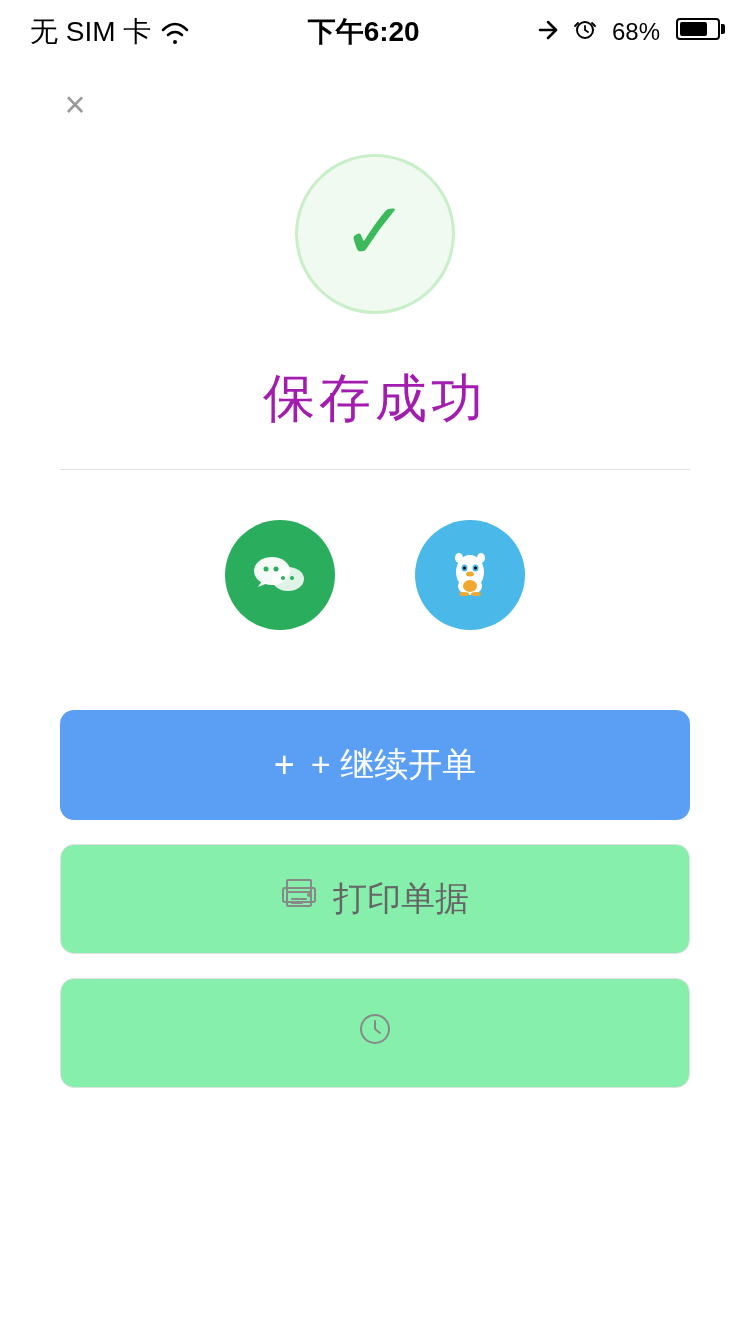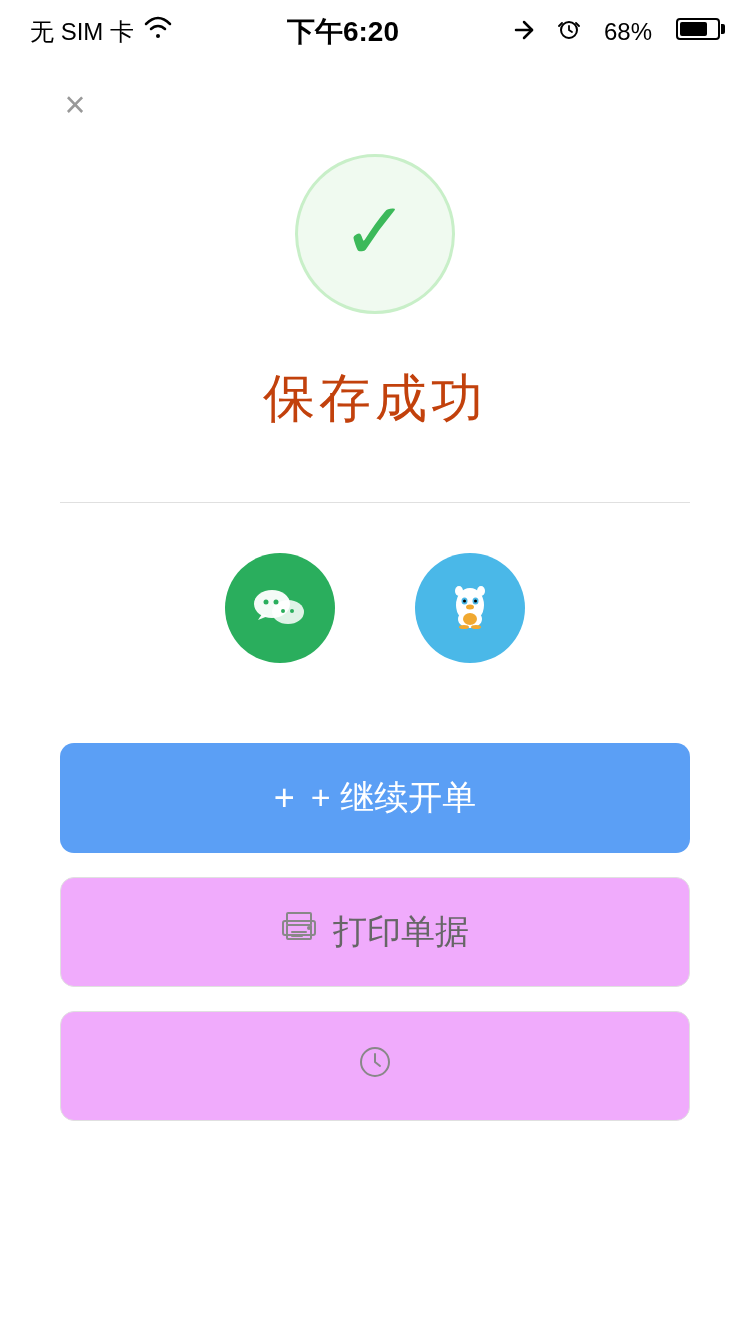--- a/index.html
+++ b/index.html
@@ -21,37 +21,37 @@
       background: #fff;
       display: flex;
       align-items: center;
       justify-content: space-between;
       padding: 0 30px;
       flex-shrink: 0;
     }
 
     .status-left {
       display: flex;
-      align-items: flex-start;
+      align-items: flex-end;
       gap: 10px;
-      font-size: 24px;
+      font-size: 28px;
       color: #000;
       font-weight: 500;
     }
 
     .status-center {
       font-size: 28px;
       font-weight: 600;
       color: #000;
     }
 
     .status-right {
       display: flex;
       align-items: flex-end;
-      gap: 24px;
+      gap: 16px;
       font-size: 24px;
       color: #000;
     }
 
     .battery-body {
       width: 44px;
       height: 22px;
       border: 2px solid #000;
       border-radius: 4px;
       position: relative;
@@ -126,22 +126,22 @@
       font-size: 80px;
       color: #3cb95a;
       line-height: 1;
       margin-top: -5px;
     }
 
     
     .success-title {
       font-size: 52px;
       font-weight: 500;
-      color: #c2410c;
-      margin-bottom: 68px;
+      color: #a21caf;
+      margin-bottom: 35px;
       letter-spacing: 4px;
     }
 
     
     .share-section {
       width: 100%;
       margin-bottom: 50px;
     }
 
     .divider-container {
@@ -221,21 +221,21 @@
       cursor: pointer;
       border: none;
     }
 
     .btn-primary {
       background: #5b9ff5;
       color: #fff;
     }
 
     .btn-secondary {
-      background: #f0abfc;
+      background: #86efac;
       color: #666;
       border: 1px solid #e0e0e0;
     }
   </style>
 </head>
 <body>
 
 <div class="status-bar">
   <div class="status-left">
     <span>无 SIM 卡</span>

